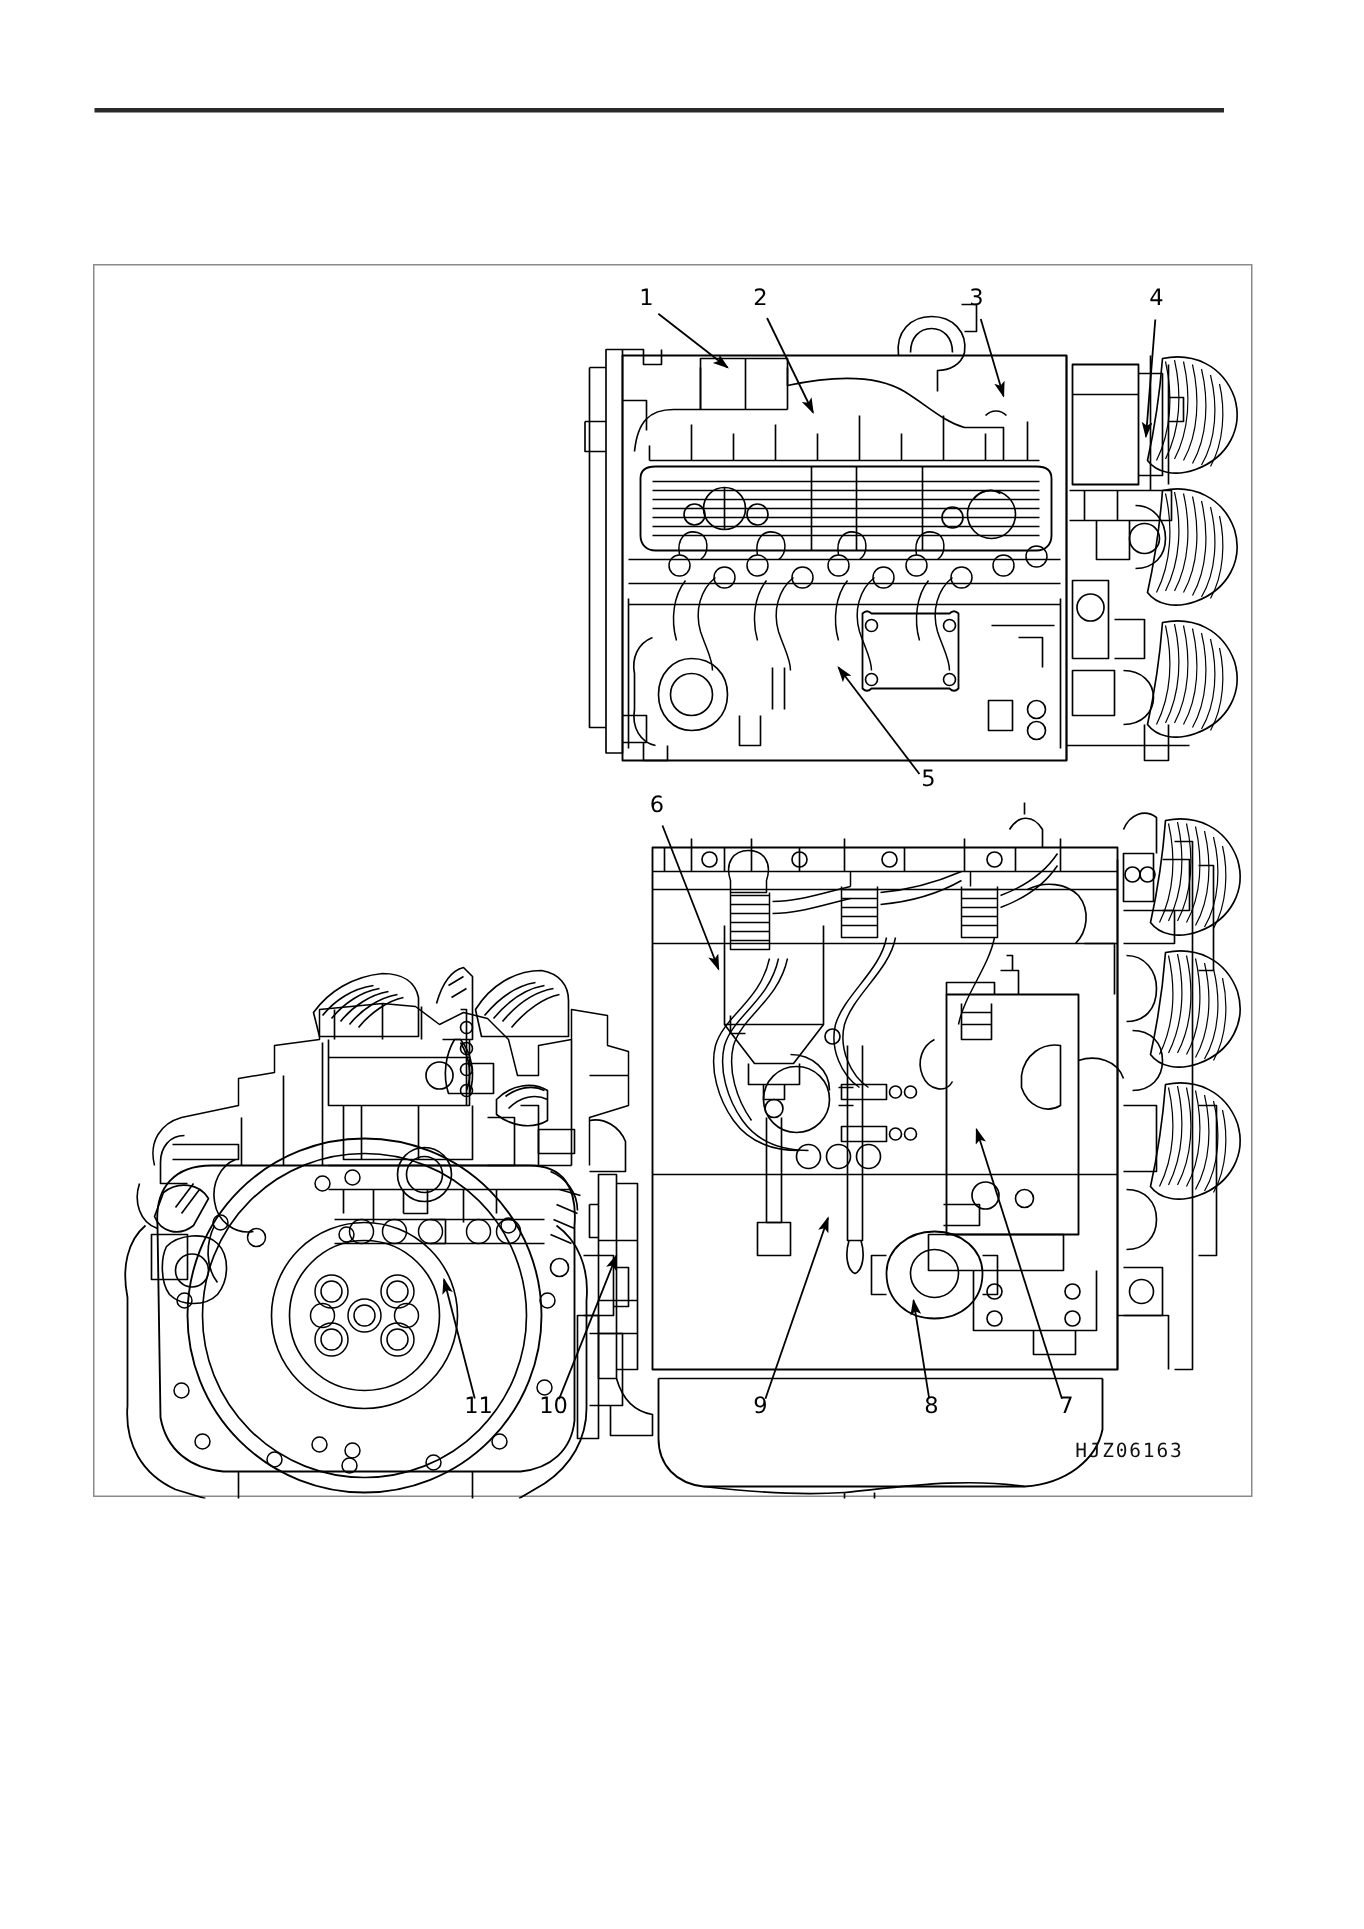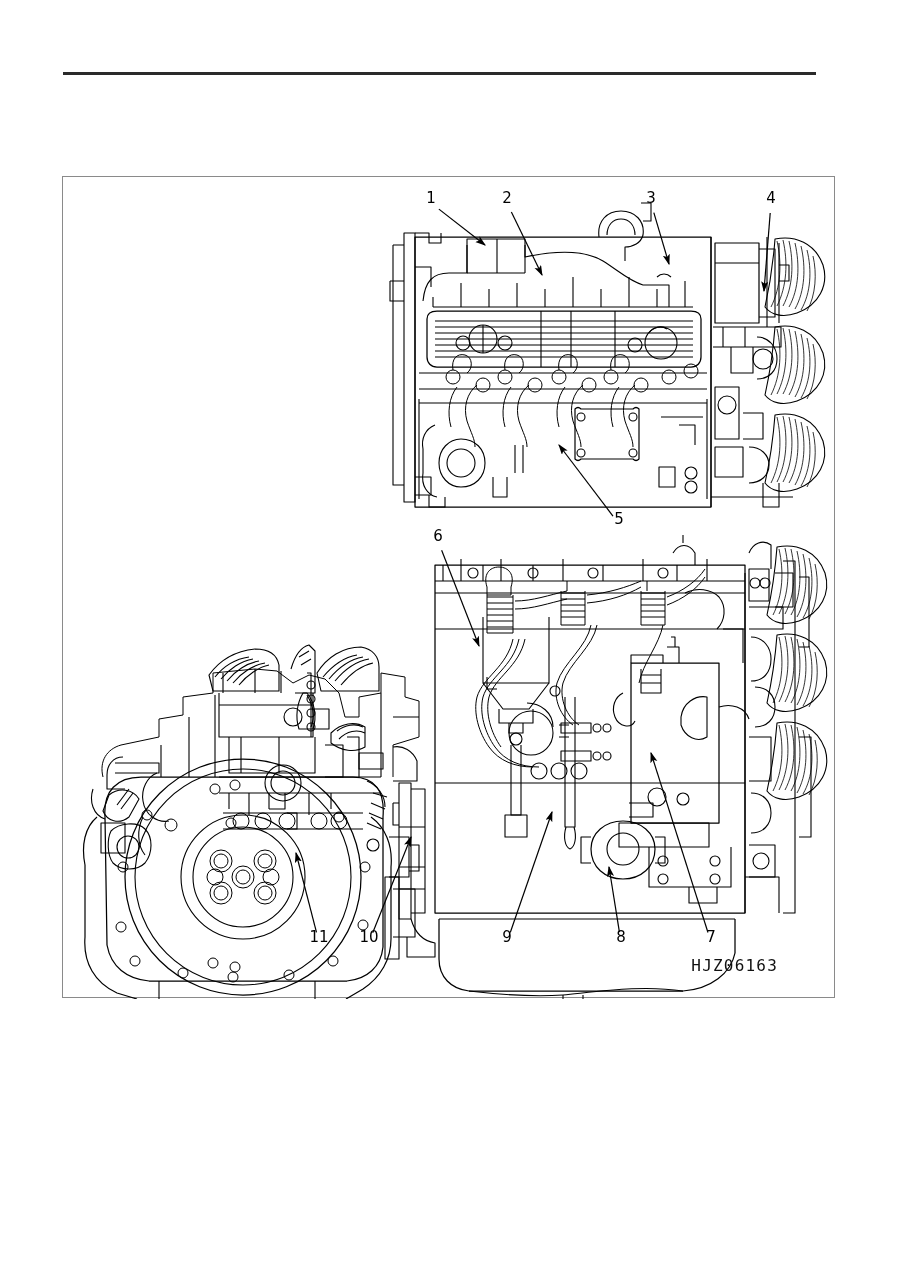--- a/index.html
+++ b/index.html
@@ -43,24 +43,24 @@
   #figure-svg {
     position: absolute;
     left: 0;
     top: 0;
     width: 773px;
     height: 822px;
     display: block;
   }
   .fig-code {
     position: absolute;
-    right: 56px;
+    right: 45px;
     bottom: 22px;
     font-family: "DejaVu Sans Mono", monospace;
-    font-size: 16px;
+    font-size: 13px;
     letter-spacing: 1.2px;
     color: #111111;
     white-space: nowrap;
   }
   text.callout-num {
     font-family: "DejaVu Sans", sans-serif;
     font-size: 15px;
     fill: #000000;
   }
 </style>

